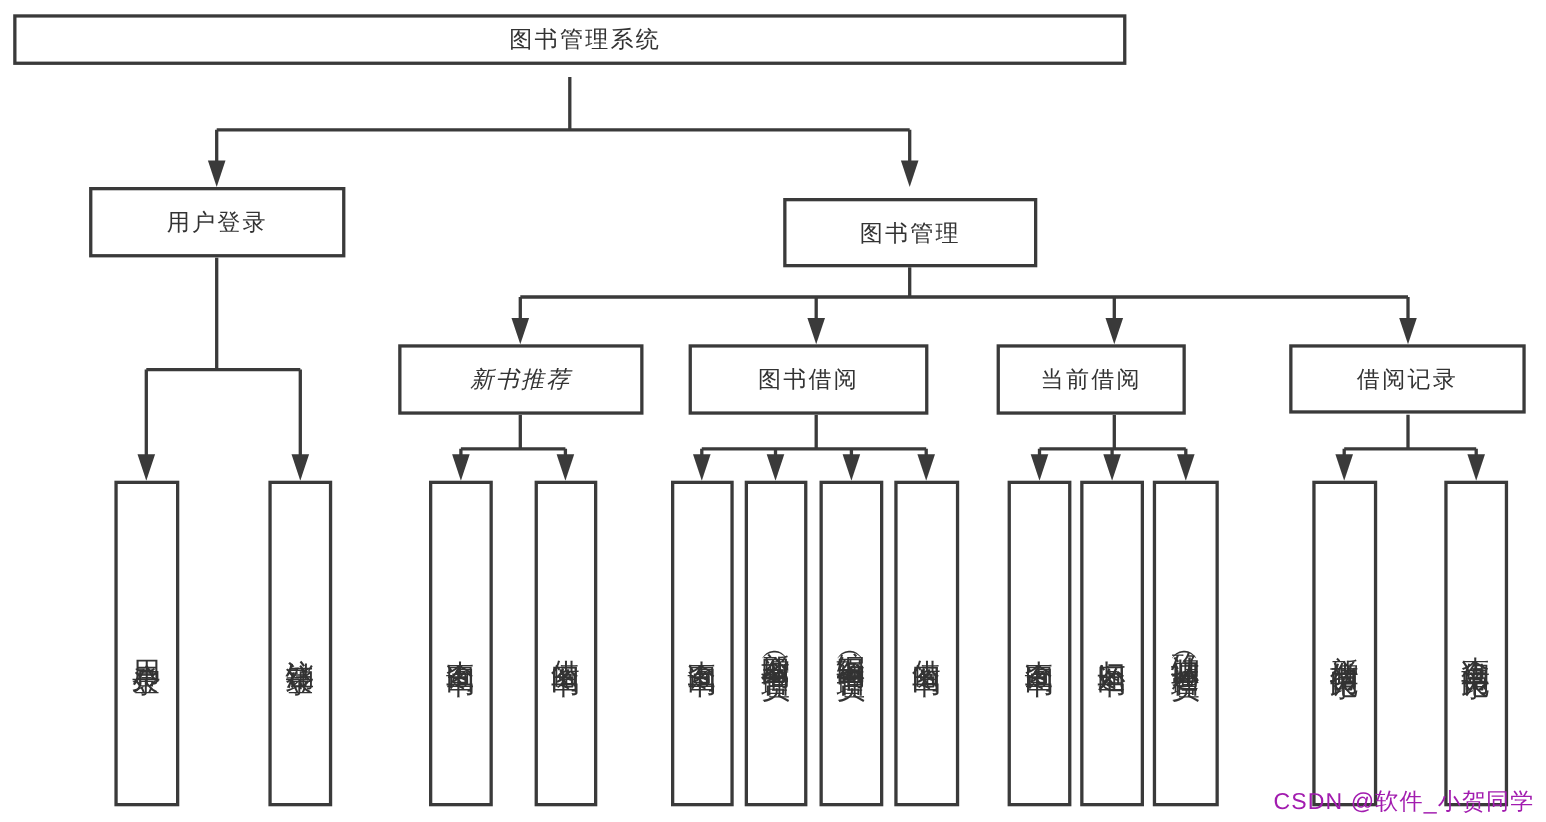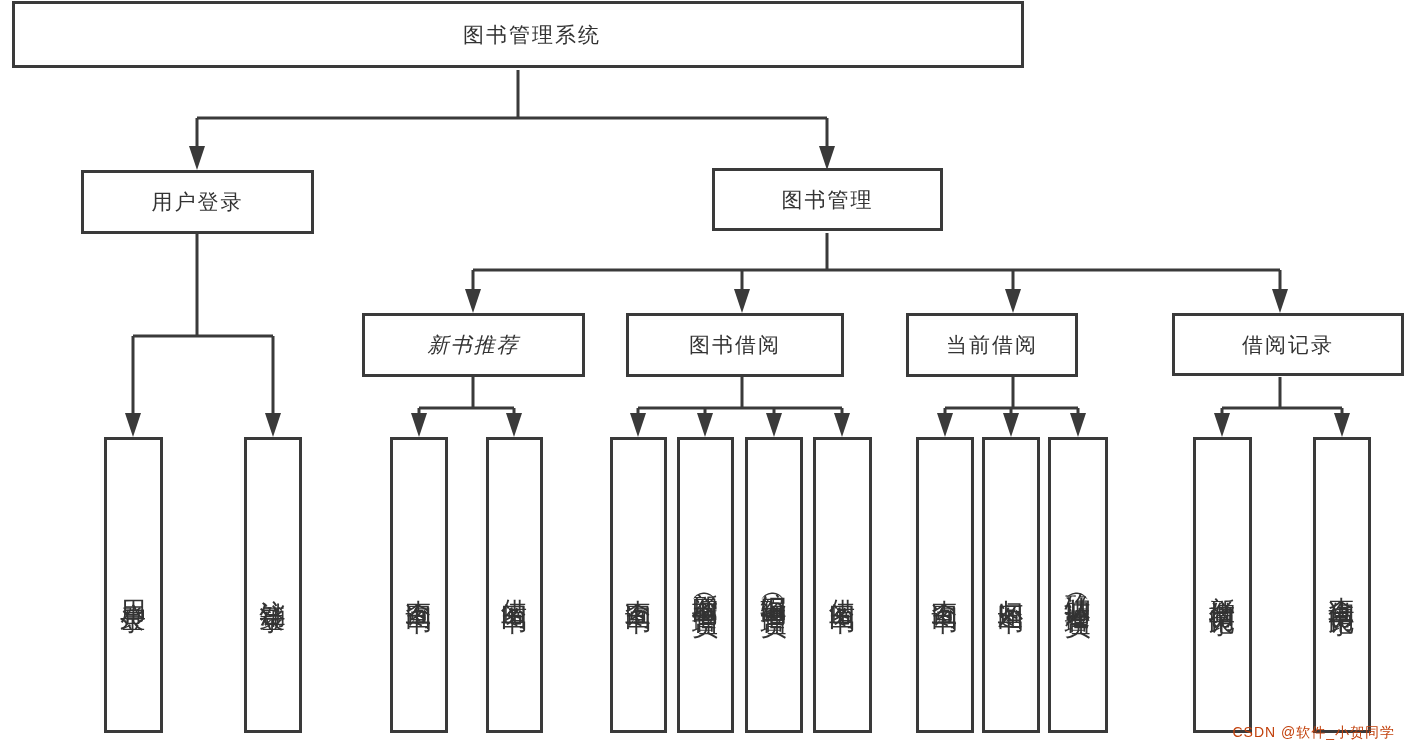--- a/index.html
+++ b/index.html
@@ -29,21 +29,21 @@
     background:#ffffff;
     top:437px;height:296px;
     display:flex;align-items:center;justify-content:center;
     writing-mode:vertical-rl;
     font-size:26px;letter-spacing:3px;color:#333333;
     line-height:1;
   }
   .watermark{
     position:absolute;
     right:10px;bottom:5px;
-    font-size:14px;color:#c2410c;letter-spacing:1px;
+    font-size:21px;color:#a21caf;letter-spacing:1px;
     white-space:nowrap;
   }
 </style>
 </head>
 <body>
 
 <div id="canvas">
 
   <svg id="wires" viewBox="0 0 1405 747">
     <g>
@@ -81,29 +81,29 @@
       <polygon points="1003,413 1019,413 1011,437"></polygon>
       <polygon points="1070,413 1086,413 1078,437"></polygon>
     </g>
     <g>
       <path d="M1280,377 V408 M1222,408 H1342 M1222,408 V417 M1342,408 V417"></path>
       <polygon points="1214,413 1230,413 1222,437"></polygon>
       <polygon points="1334,413 1350,413 1342,437"></polygon>
     </g>
   </svg>
 
-  <div class="hbox" style="left:12px;top:1px;width:1012px;height:67px;padding-left:28px;">图书管理系统</div>
+  <div class="hbox" style="left:12px;top:13px;width:1012px;height:46px;padding-left:28px;">图书管理系统</div>
 
   <div class="hbox" style="left:81px;top:170px;width:233px;height:64px;">用户登录</div>
-  <div class="hbox" style="left:712px;top:168px;width:231px;height:63px;">图书管理</div>
+  <div class="hbox" style="left:712px;top:180px;width:231px;height:63px;">图书管理</div>
 
   <div class="hbox" style="left:362px;top:313px;width:223px;height:64px;font-style:italic;">新书推荐</div>
   <div class="hbox" style="left:626px;top:313px;width:218px;height:64px;">图书借阅</div>
   <div class="hbox" style="left:906px;top:313px;width:172px;height:64px;">当前借阅</div>
-  <div class="hbox" style="left:1172px;top:313px;width:232px;height:63px;">借阅记录</div>
+  <div class="hbox" style="left:1172px;top:313px;width:215px;height:63px;">借阅记录</div>
 
   <div class="vbox" style="left:104px;width:59px;">用户登录</div>
   <div class="vbox" style="left:244px;width:58px;">注销登录</div>
 
   <div class="vbox" style="left:390px;width:58px;">查询图书</div>
   <div class="vbox" style="left:486px;width:57px;">借阅图书</div>
 
   <div class="vbox" style="left:610px;width:57px;">查询图书</div>
   <div class="vbox" style="left:677px;width:57px;">新增图书（管理员）</div>
   <div class="vbox" style="left:745px;width:58px;">编辑图书（管理员）</div>

